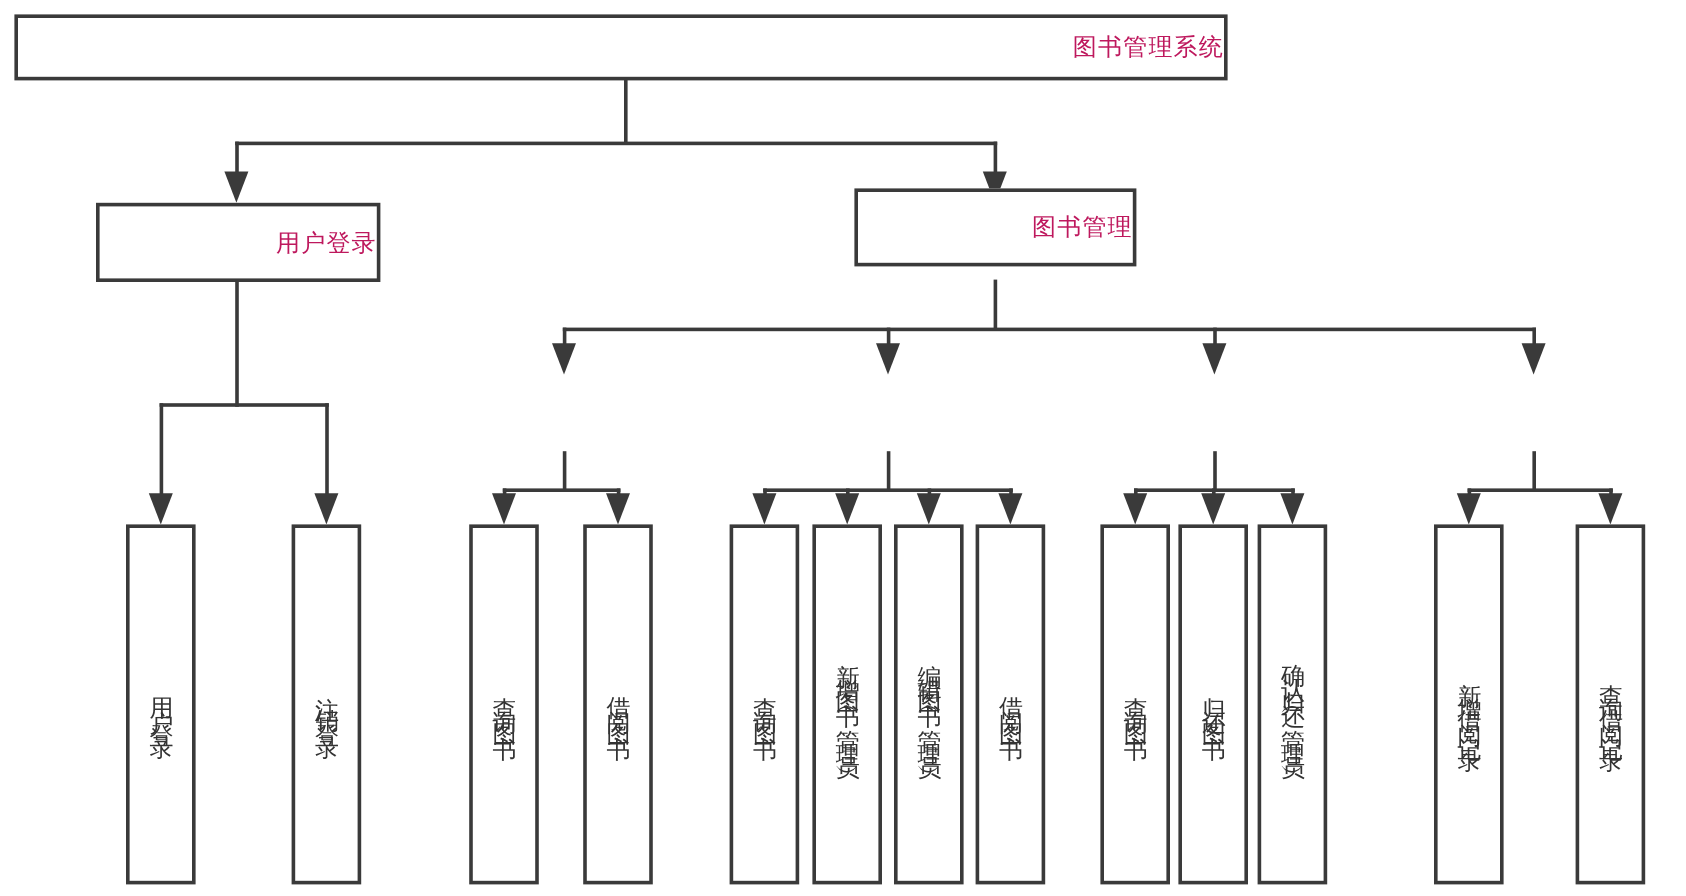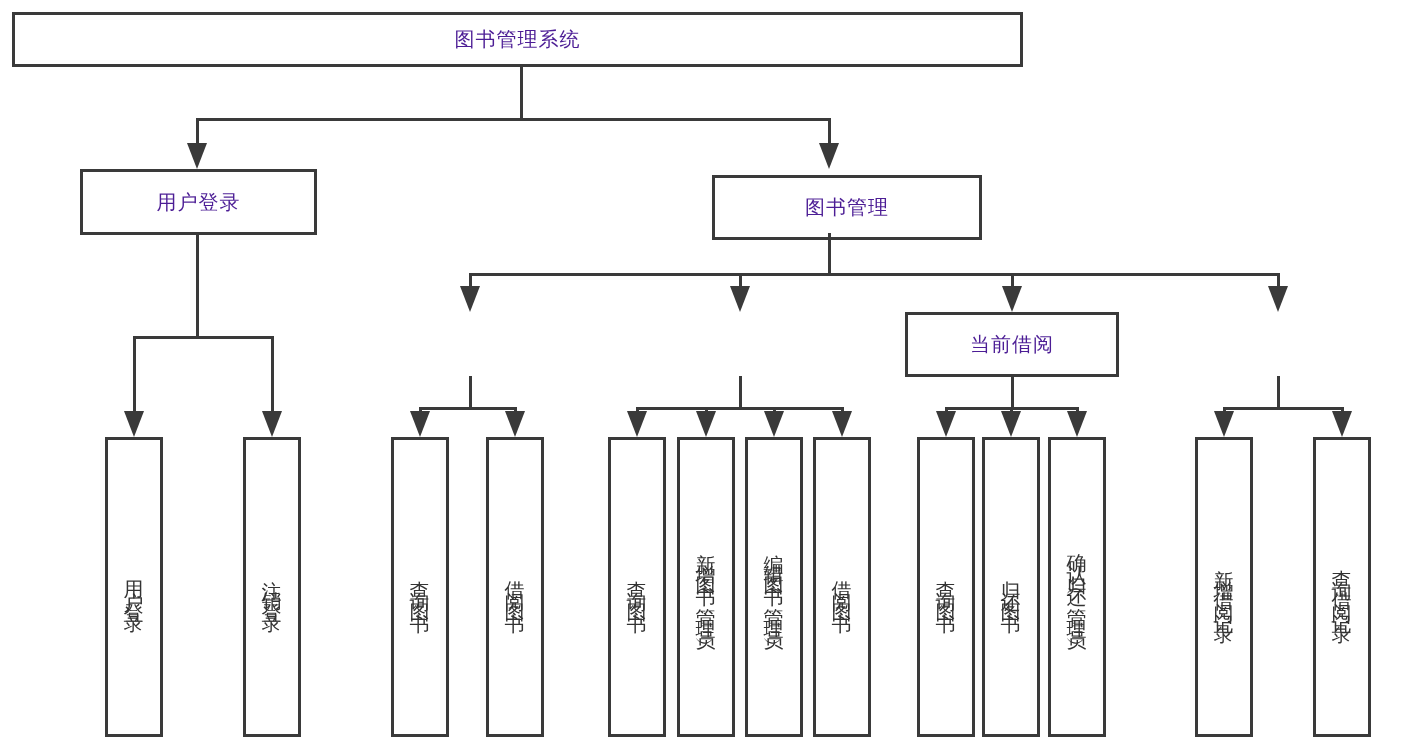--- a/index.html
+++ b/index.html
@@ -3,22 +3,22 @@
 <meta charset="utf-8">
 <style>
   html,body{margin:0;padding:0;background:#fff;}
   .stage{
     position:relative;width:1405px;height:747px;background:#ffffff;
     font-family:"Liberation Sans","DejaVu Sans",sans-serif;overflow:hidden;
   }
   
   .node{
     position:absolute;box-sizing:border-box;border:3px solid #3a3a3a;background:#ffffff;
-    display:flex;align-items:center;justify-content:center;
-    color:#4c1d95;font-size:20px;letter-spacing:1px;white-space:nowrap;
+    display:flex;align-items:center;justify-content:flex-end;
+    color:#be185d;font-size:20px;letter-spacing:1px;white-space:nowrap;
   }
   .vnode{
     position:absolute;box-sizing:border-box;border:3px solid #3a3a3a;background:#ffffff;
     top:437px;width:58px;height:300px;
     display:flex;align-items:center;justify-content:center;
   }
   .vlabel{
     writing-mode:vertical-rl;text-orientation:mixed;
     font-size:20px;letter-spacing:11px;line-height:1;color:#333333;white-space:nowrap;
   }
@@ -49,21 +49,21 @@
   <div class="v" style="left:520px;top:65px;height:55px;"></div>
   <div class="h" style="left:196px;top:118px;width:635px;"></div>
   <div class="v" style="left:196px;top:118px;height:32px;"></div>
   <div class="v" style="left:828px;top:118px;height:32px;"></div>
   <div class="arw" style="left:187px;top:143px;"></div>
   <div class="arw" style="left:819px;top:143px;"></div>
 
   <div class="node" style="left:80px;top:169px;width:237px;height:66px;">
     <span>用户登录</span>
   </div>
-  <div class="node" style="left:712px;top:175px;width:270px;height:65px;">
+  <div class="node" style="left:712px;top:157px;width:235px;height:65px;">
     <span>图书管理</span>
   </div>
 
   <div class="v" style="left:196px;top:234px;height:105px;"></div>
   <div class="h" style="left:133px;top:336px;width:141px;"></div>
   <div class="v" style="left:133px;top:336px;height:80px;"></div>
   <div class="v" style="left:271px;top:336px;height:80px;"></div>
   <div class="arw" style="left:124px;top:411px;"></div>
   <div class="arw" style="left:262px;top:411px;"></div>
 
@@ -71,23 +71,20 @@
   <div class="h" style="left:469px;top:273px;width:811px;"></div>
   <div class="v" style="left:469px;top:273px;height:18px;"></div>
   <div class="v" style="left:739px;top:273px;height:18px;"></div>
   <div class="v" style="left:1011px;top:273px;height:18px;"></div>
   <div class="v" style="left:1277px;top:273px;height:18px;"></div>
   <div class="arw" style="left:460px;top:286px;"></div>
   <div class="arw" style="left:730px;top:286px;"></div>
   <div class="arw" style="left:1002px;top:286px;"></div>
   <div class="arw" style="left:1268px;top:286px;"></div>
 
-  <div class="node" style="left:905px;top:312px;width:214px;height:65px;">
-    <span>当前借阅</span>
-  </div>
 
   <div class="v" style="left:469px;top:376px;height:33px;"></div>
   <div class="v" style="left:739px;top:376px;height:33px;"></div>
   <div class="v" style="left:1011px;top:376px;height:33px;"></div>
   <div class="v" style="left:1277px;top:376px;height:33px;"></div>
 
   <div class="h" style="left:419px;top:407px;width:98px;"></div>
   <div class="h" style="left:636px;top:407px;width:208px;"></div>
   <div class="h" style="left:945px;top:407px;width:134px;"></div>
   <div class="h" style="left:1223px;top:407px;width:121px;"></div>

